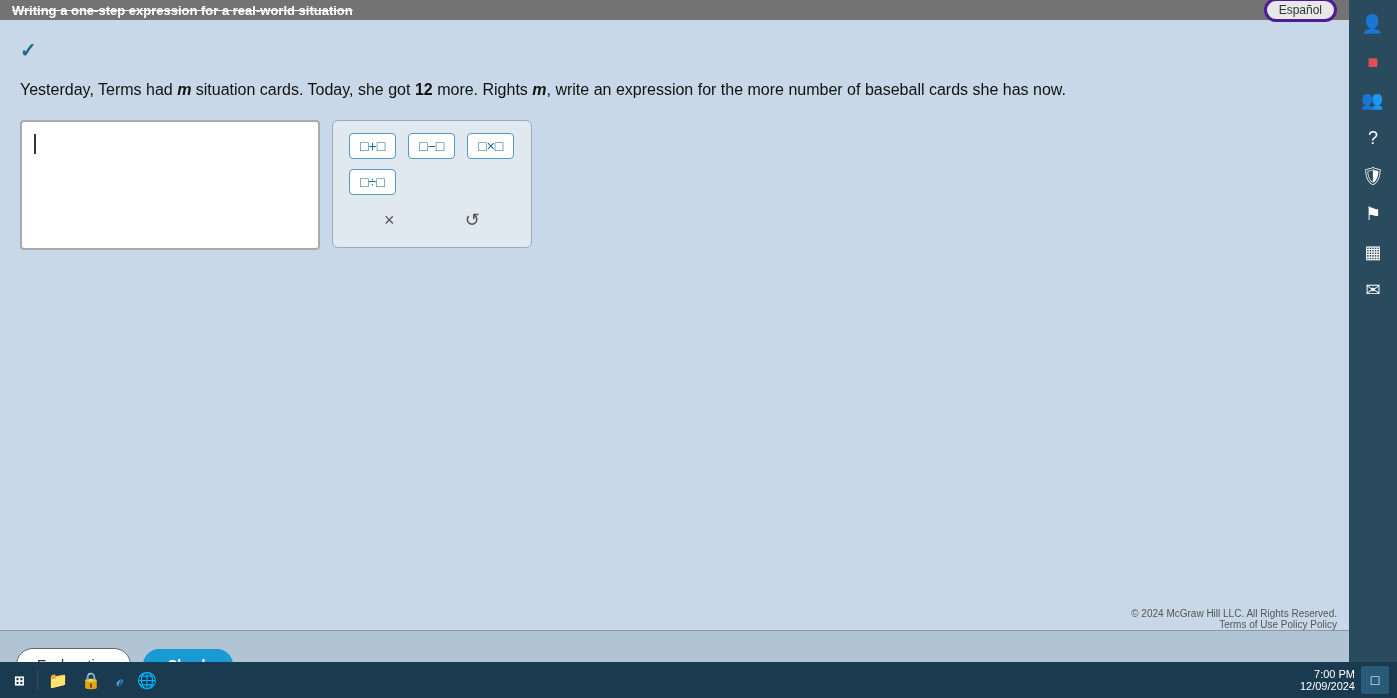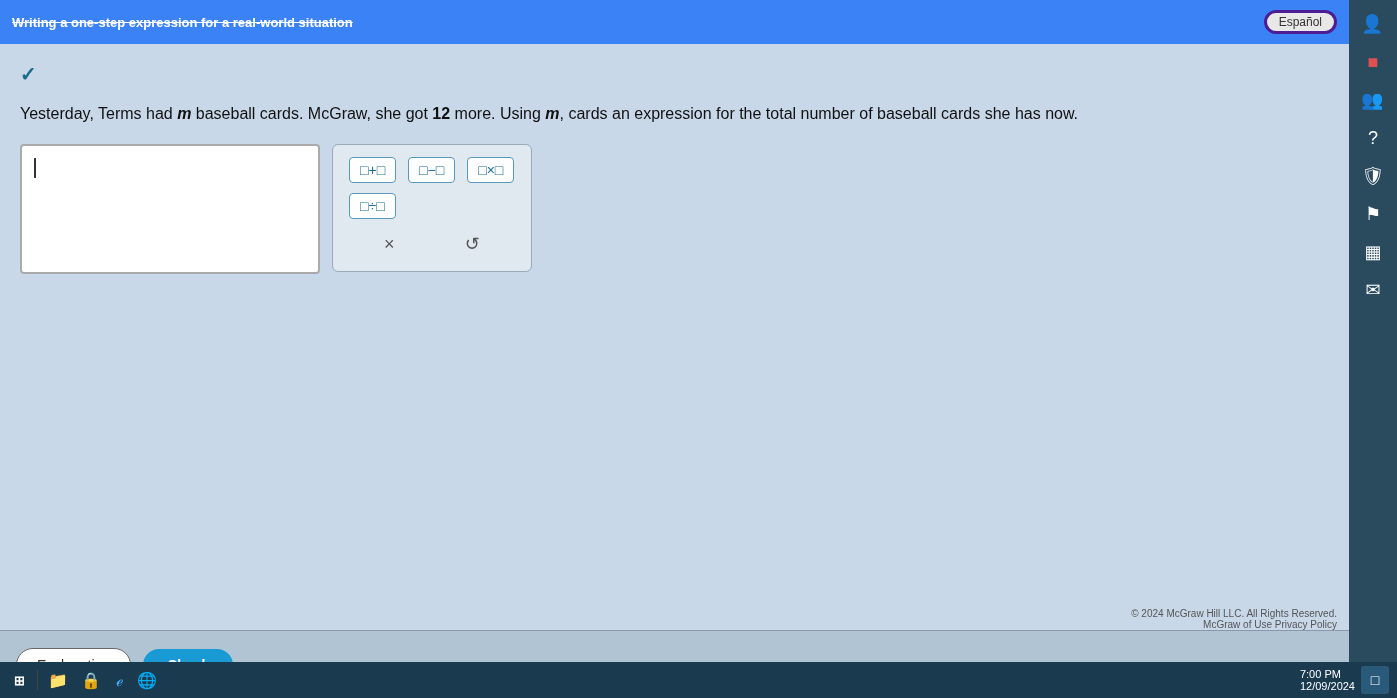--- a/index.html
+++ b/index.html
@@ -8,22 +8,22 @@
       font-family: Arial, sans-serif;
       background: #c8d8e8;
       width: 1397px;
       height: 698px;
       overflow: hidden;
       position: relative;
     }
 
     
     .top-bar {
-      background: #3b82f6;
-      height: 44px;
+      background: #737373;
+      height: 20px;
       display: flex;
       align-items: center;
       padding: 4px 12px;
       position: relative;
     }
     .top-bar-title {
       color: white;
       font-size: 13px;
       font-weight: bold;
       text-decoration: line-through;
@@ -230,21 +230,21 @@
   <div style="flex:1"></div>
   <div class="sidebar-icon" style="font-size:22px; margin-bottom:8px;">+</div>
 </div>
 
 <div class="main-content">
   <div style="margin-top:8px; margin-bottom:8px;">
     <span class="check-mark">✓</span>
   </div>
 
   <div class="question-text">
-    <span>Yesterday, Terms had </span><em>m</em><span> baseball cards. McGraw, she got </span><strong>12</strong><span> more. Using </span><em>m</em><span>, cards an expression for the total number of baseball cards she has now.</span>
+    <span>Yesterday, Terms had </span><em>m</em><span> situation cards. Today, she got </span><strong>12</strong><span> more. Rights </span><em>m</em><span>, write an expression for the more number of baseball cards she has now.</span>
   </div>
 
   <div class="answer-area">
 
     <div class="answer-box">
       <span class="answer-cursor"></span>
     </div>
 
     <div class="operator-popup">
       <div class="operator-row">
@@ -266,36 +266,36 @@
       <div class="popup-actions">
         <button class="popup-action-btn">×</button>
         <button class="popup-action-btn">↺</button>
       </div>
     </div>
   </div>
 </div>
 
 <div class="footer-info">
   <span>© 2024 McGraw Hill LLC. All Rights Reserved.</span><br>
-  <span>McGraw of Use  Privacy Policy</span>
+  <span>Terms of Use  Policy Policy</span>
 </div>
 
 <div class="bottom-bar">
   <button class="explanation-btn">Explanation</button>
   <button class="check-btn">Check</button>
 
   <div style="position:absolute; bottom:0; left:0; width:100%; height:36px; background:#1a3a50; display:flex; align-items:center; padding:0 8px; gap:6px; z-index:20;">
     <div style="color:white; font-size:13px; font-weight:bold; padding: 0 6px;">⊞</div>
     <div style="width:1px; height:20px; background:#444;"></div>
     <div style="color:white; font-size:16px; padding:0 4px;">📁</div>
     <div style="color:white; font-size:16px; padding:0 4px;">🔒</div>
     <div style="color:#4af; font-size:16px; padding:0 4px;">ℯ</div>
     <div style="color:#4af; font-size:16px; padding:0 4px;">🌐</div>
     <div style="flex:1;"></div>
-    <div style="color:white; font-size:11px; ">
+    <div style="color:white; font-size:11px; text-align:right;">
       <div>7:00 PM</div>
       <div>12/09/2024</div>
     </div>
     <div style="width:28px; height:28px; background:#2a5a7a; border-radius:3px; display:flex; align-items:center; justify-content:center;">
       <span style="color:white; font-size:14px;">□</span>
     </div>
   </div>
 </div>
 
 </body></html>

